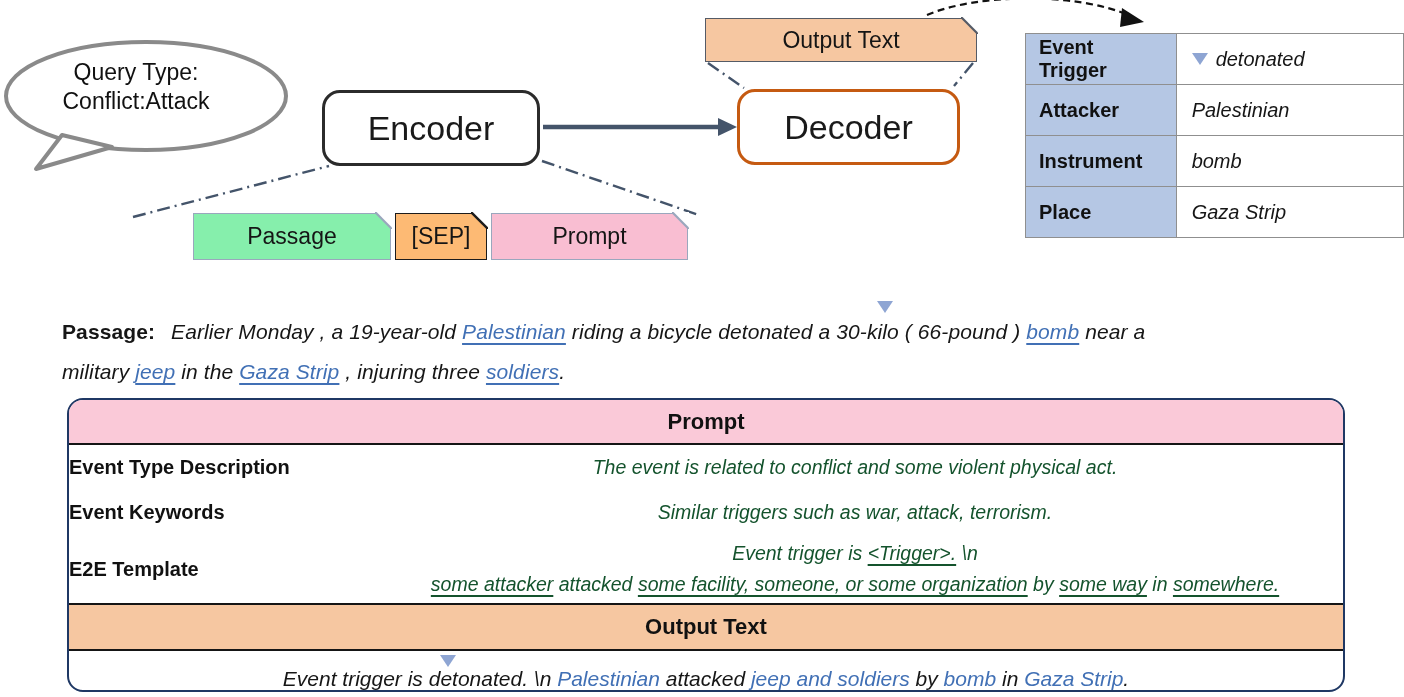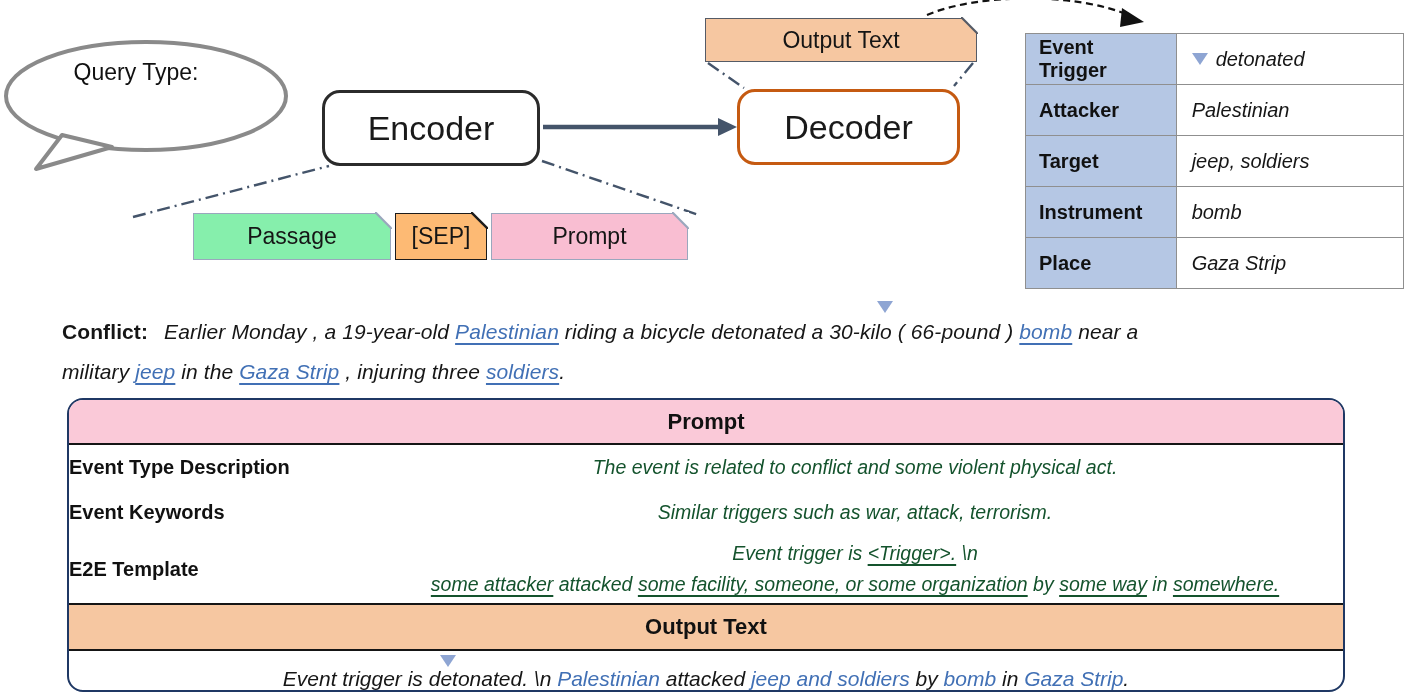--- a/index.html
+++ b/index.html
@@ -82,20 +82,21 @@
     </g>
 
     <g>
       <path d="M 927 15 C 975 -6 1075 -8 1128 15" stroke="#111" stroke-width="2.2" stroke-dasharray="7 4.5" fill="none"></path>
       <polygon points="1122,8 1144,22 1120,27" fill="#111"></polygon>
     </g>
   </svg>
 
   <div class="bubble-text">
     <div>Query Type:</div>
+    <div>Conflict:Attack</div>
   </div>
 
   <div class="nodebox encoder">Encoder</div>
   <div class="nodebox decoder">Decoder</div>
 
   <div class="chip outbox">
     <span>Output Text</span>
     <svg class="fold" viewBox="0 0 17 17">
       <path d="M0 0 L17 0 L17 17 Z" fill="#fff"></path>
         <path d="M0 0 L17 17" stroke="#555b66" stroke-width="2.2"></path>
@@ -128,38 +129,34 @@
     <tbody>
         <tr>
       <td class="k">Event Trigger</td>
       <td class="v"><span class="tri tri-inline"></span><span>detonated</span></td>
     </tr>
     <tr>
       <td class="k">Attacker</td>
       <td class="v">Palestinian</td>
     </tr>
     <tr>
-      <td class="k">Target</td>
-      <td class="v">jeep, soldiers</td>
-    </tr>
-    <tr>
       <td class="k">Instrument</td>
       <td class="v">bomb</td>
     </tr>
     <tr>
       <td class="k">Place</td>
       <td class="v">Gaza Strip</td>
     </tr>
   </tbody>
     </table>
 
   <div class="tri tri-abs" style="left:877px;top:301px;"></div>
 
   <div class="passage">
-    <div><span class="plabel">Conflict:</span><span><span>Earlier Monday , a 19-year-old </span><span class="lnk">Palestinian</span><span> riding a bicycle detonated a 30-kilo ( 66-pound ) </span><span class="lnk">bomb</span><span> near a</span></span></div>
+    <div><span class="plabel">Passage:</span><span><span>Earlier Monday , a 19-year-old </span><span class="lnk">Palestinian</span><span> riding a bicycle detonated a 30-kilo ( 66-pound ) </span><span class="lnk">bomb</span><span> near a</span></span></div>
     <div><span><span>military </span><span class="lnk">jeep</span><span> in the </span><span class="lnk">Gaza Strip</span><span> , injuring three </span><span class="lnk">soldiers</span><span>.</span></span></div>
   </div>
 
   <div class="card">
     <div class="card-h pinkh">Prompt</div>
     <div class="crow">
       <div class="cl">Event Type Description</div>
       <div class="cv">The event is related to conflict and some violent physical act.</div>
     </div>
     <div class="crow">

